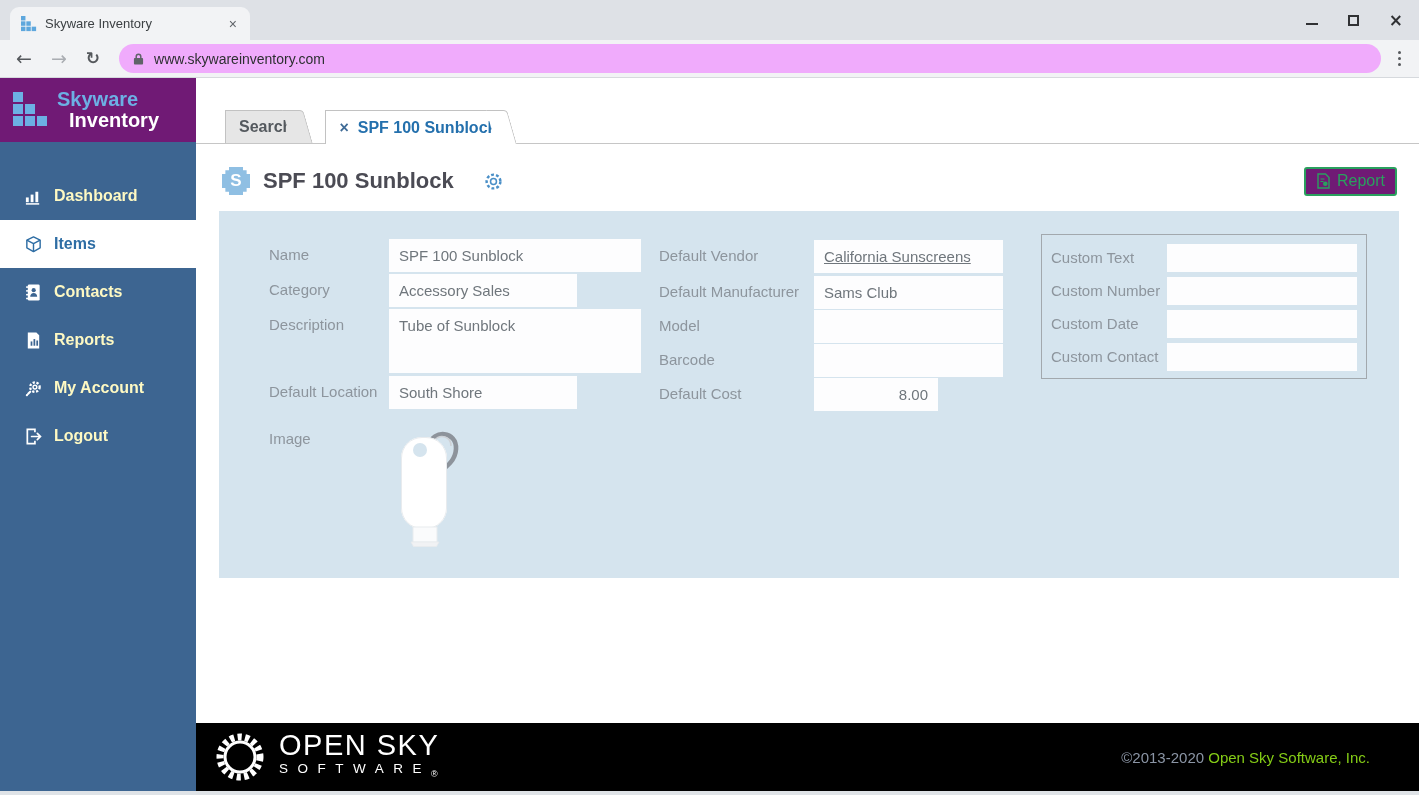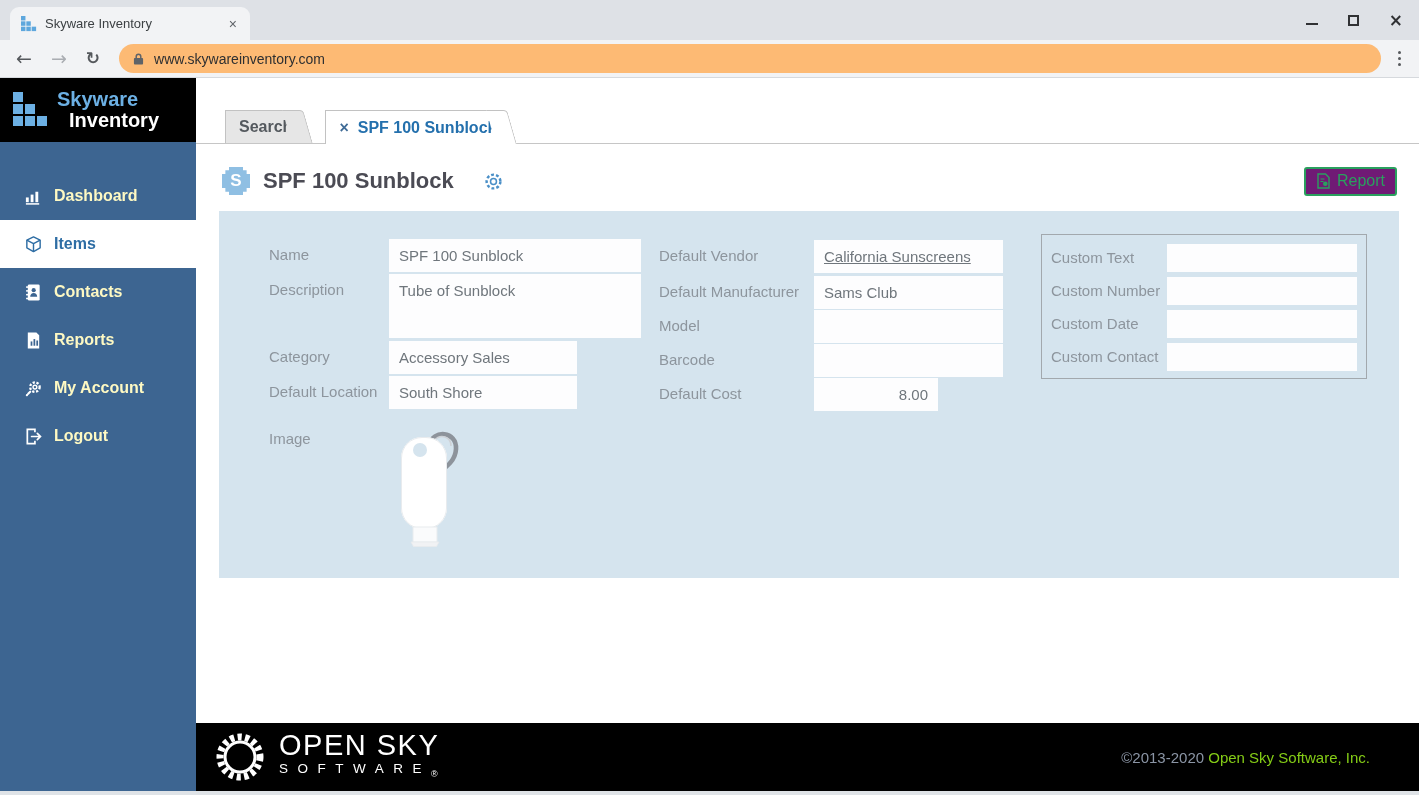--- a/index.html
+++ b/index.html
@@ -15,32 +15,32 @@
   .wincontrols { position:absolute; right:16px; top:11px; display:flex; gap:30px; align-items:center; height:18px; }
   .win-min { width:12px; height:2px; background:#303134; margin-top:8px; }
   .win-max { width:11px; height:11px; border:2px solid #303134; }
   .win-close { font-size:17px; font-weight:bold; color:#303134; line-height:16px; font-family:"DejaVu Sans",sans-serif; }
 
   .toolbar { height:38px; background:#f2f3f5; border-bottom:1px solid #d6d9dd; display:flex; align-items:center;
              padding:0 14px 0 16px; }
   .navbtn { font-family:"DejaVu Sans",sans-serif; font-size:19px; color:#55585c; margin-right:19px; line-height:1; cursor:pointer; }
   .navbtn.disabled { color:#aaadb2; }
   .navbtn.reload { font-size:17px; font-weight:bold; }
-  .addressbar { flex:1; height:29px; background:#fdba74; border-radius:15px; display:flex; align-items:center;
+  .addressbar { flex:1; height:29px; background:#f0abfc; border-radius:15px; display:flex; align-items:center;
                 padding:0 14px; gap:10px;text-align:right; }
   .urltext { font-size:14px; color:#2d2f31; }
   .menu-dots { display:flex; flex-direction:column; gap:3px; margin-left:13px; padding:4px; cursor:pointer; }
   .menu-dots i { width:3px; height:3px; border-radius:50%; background:#55585c; }
 
   
   .app { display:flex; height:713px; }
   .bottomstrip { height:4px; background:#dfe3e7; }
 
   .sidebar { width:196px; background:#3d6591; flex-shrink:0; }
-  .logo { height:64px; background:#000000; display:flex; align-items:center; padding-left:13px; gap:8px; }
+  .logo { height:64px; background:#701a75; display:flex; align-items:center; padding-left:13px; gap:8px; }
   .logotext { display:flex; flex-direction:column; line-height:21px; font-weight:700; font-size:20px; }
   .logotext .l1 { color:#6cb0e4; }
   .logotext .l2 { color:#fff; padding-left:12px; }
   .nav { padding-top:30px; }
   .navitem { height:48px; display:flex; align-items:center; padding-left:23px; gap:11px;
              color:#fef9c3; font-weight:700; font-size:16px; cursor:pointer; }
   .navitem.active { background:#fff; color:#2e6da4; }
   .navicon { width:20px; height:20px; display:flex; align-items:center; justify-content:center; }
 
   .main { flex:1; background:#fff; display:flex; flex-direction:column; position:relative; }
@@ -264,27 +264,27 @@
       </button>
     </div>
 
     <div class="panel">
 
       <div class="col-left">
         <div class="frow" style="margin-bottom:2px;">
           <span class="flbl">Name</span>
           <input class="fin" style="width: 252px; height: 33px;" value="SPF 100 Sunblock">
         </div>
+        <div class="frow" style="margin-bottom:2px;">
+          <span class="flbl">Category</span>
+          <input class="fin" style="width: 188px; height: 33px;" value="Accessory Sales">
+        </div>
         <div class="frow" style="margin-bottom:3px;">
           <span class="flbl">Description</span>
           <textarea class="fin" style="width: 252px; height: 64px;">Tube of Sunblock</textarea>
-        </div>
-        <div class="frow" style="margin-bottom:2px;">
-          <span class="flbl">Category</span>
-          <input class="fin" style="width: 188px; height: 33px;" value="Accessory Sales">
         </div>
         <div class="frow">
           <span class="flbl">Default Location</span>
           <input class="fin" style="width: 188px; height: 33px;" value="South Shore">
         </div>
         <div class="frow" style="margin-top:14px;">
           <span class="flbl">Image</span>
           <div class="bottlewrap">
             <svg width="80" height="125" viewBox="0 0 80 125">
               <path d="M40 22 C44 6 68 8 67 26 C66.5 37 57 45 50 49" stroke="#8d939b" stroke-width="4.6" fill="none" stroke-linecap="round"></path>

